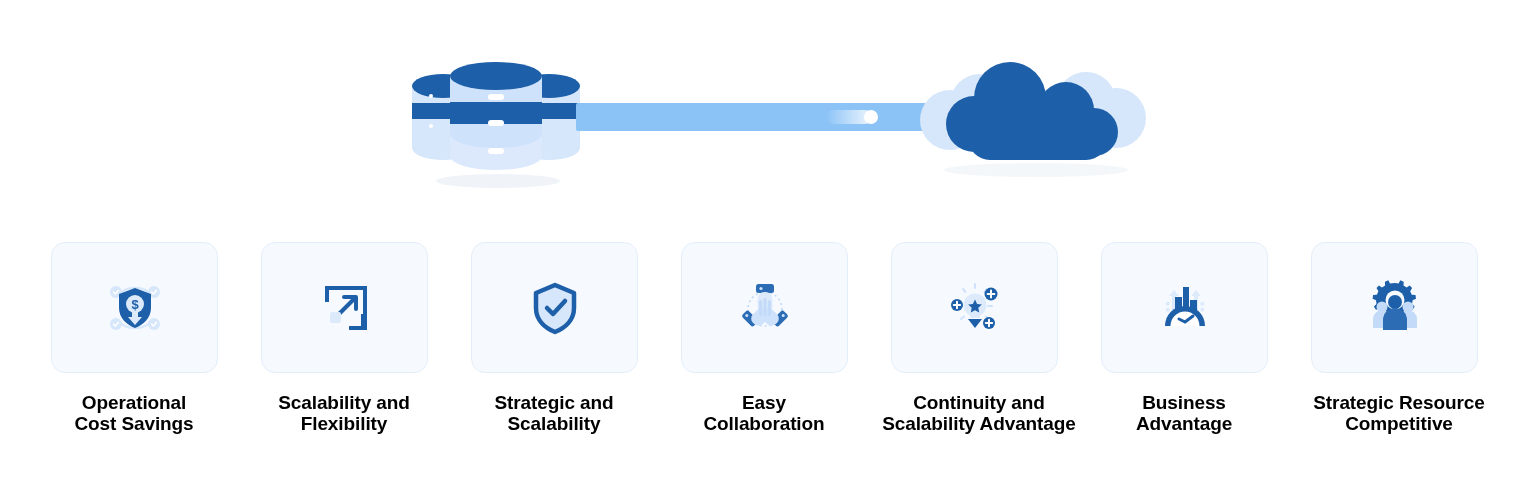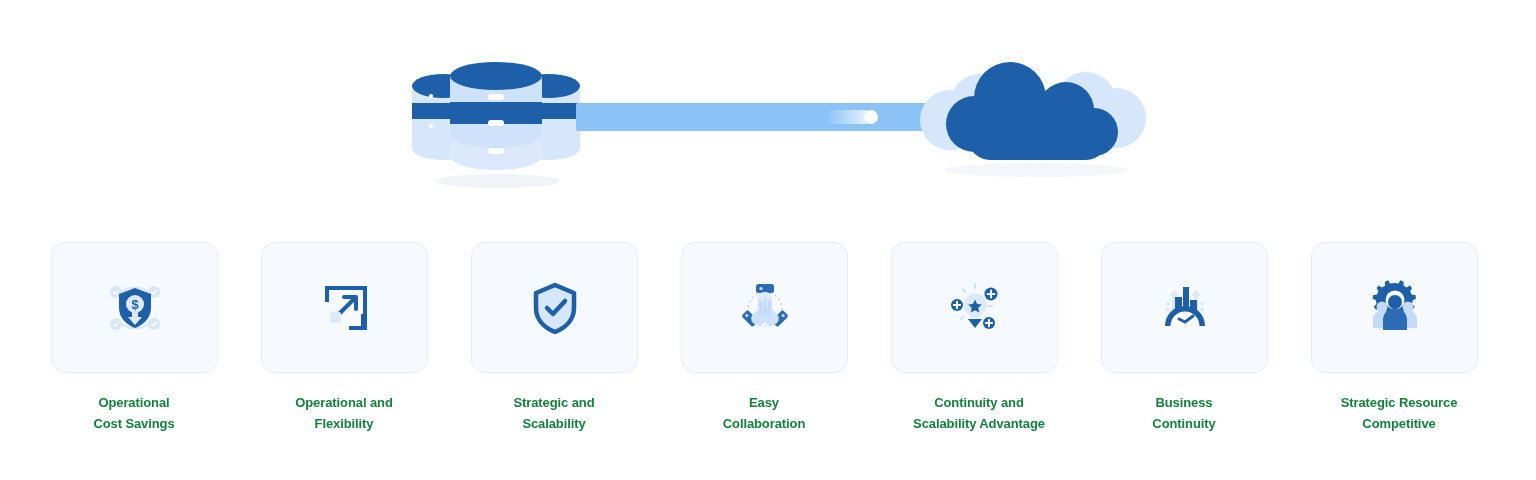--- a/index.html
+++ b/index.html
@@ -33,22 +33,22 @@
     background:#F6FAFE; border:1px solid #E3EEFB; border-radius:14px;
     display:flex; align-items:center; justify-content:center;
   }
   .card .ico { width:64px; height:64px; display:block; }
 
   
   .labels { position:absolute; left:0; top:392px; width:1536px; height:60px; }
   .label {
     position:absolute; top:0; width:240px;
     text-align:center;
-    font-size:13px; font-weight:bold; line-height:21px;
-    color:#15803d; letter-spacing:-0.1px;
+    font-size:19px; font-weight:bold; line-height:21px;
+    color:#000000; letter-spacing:-0.1px;
     font-family:"Liberation Sans", sans-serif;
   }
   .label .l2 { display:block; }
 </style>
 </head>
 <body>
 
 <div class="stage">
 
   <div class="hero">
@@ -264,42 +264,42 @@
   </div>
 
   <div class="labels">
 
     <div class="label" style="left:14px">
       <span class="l1">Operational</span>
       <span class="l2">Cost Savings</span>
     </div>
 
     <div class="label" style="left:224px">
-      <span class="l1">Operational and</span>
+      <span class="l1">Scalability and</span>
       <span class="l2">Flexibility</span>
     </div>
 
     <div class="label" style="left:434px">
       <span class="l1">Strategic and</span>
       <span class="l2">Scalability</span>
     </div>
 
     <div class="label" style="left:644px">
       <span class="l1">Easy</span>
       <span class="l2">Collaboration</span>
     </div>
 
     <div class="label" style="left:859px">
       <span class="l1">Continuity and</span>
       <span class="l2">Scalability Advantage</span>
     </div>
 
     <div class="label" style="left:1064px">
       <span class="l1">Business</span>
-      <span class="l2">Continuity</span>
+      <span class="l2">Advantage</span>
     </div>
 
     <div class="label" style="left:1279px">
       <span class="l1">Strategic Resource</span>
       <span class="l2">Competitive</span>
     </div>
 
   </div>
 
 </div>

